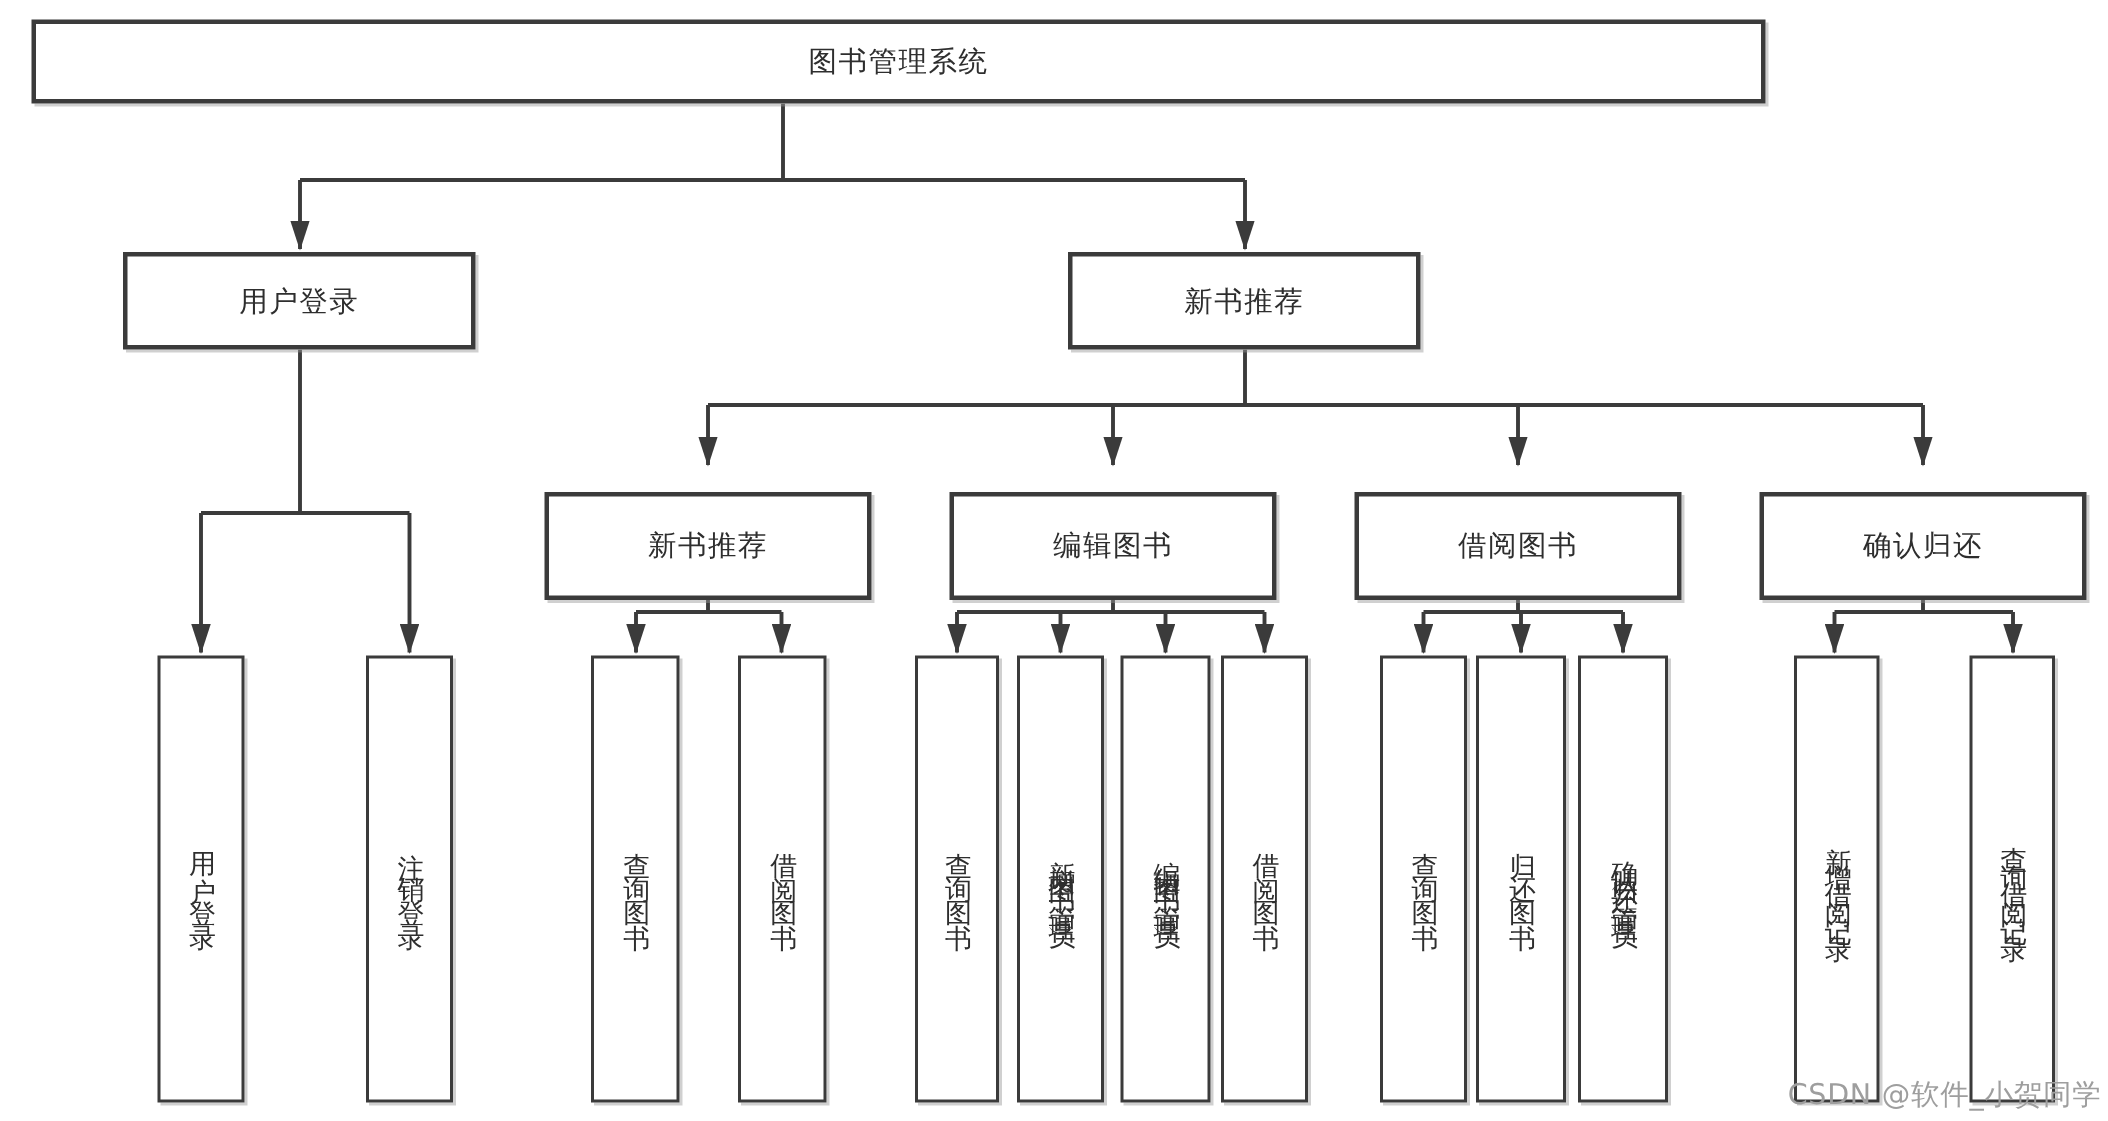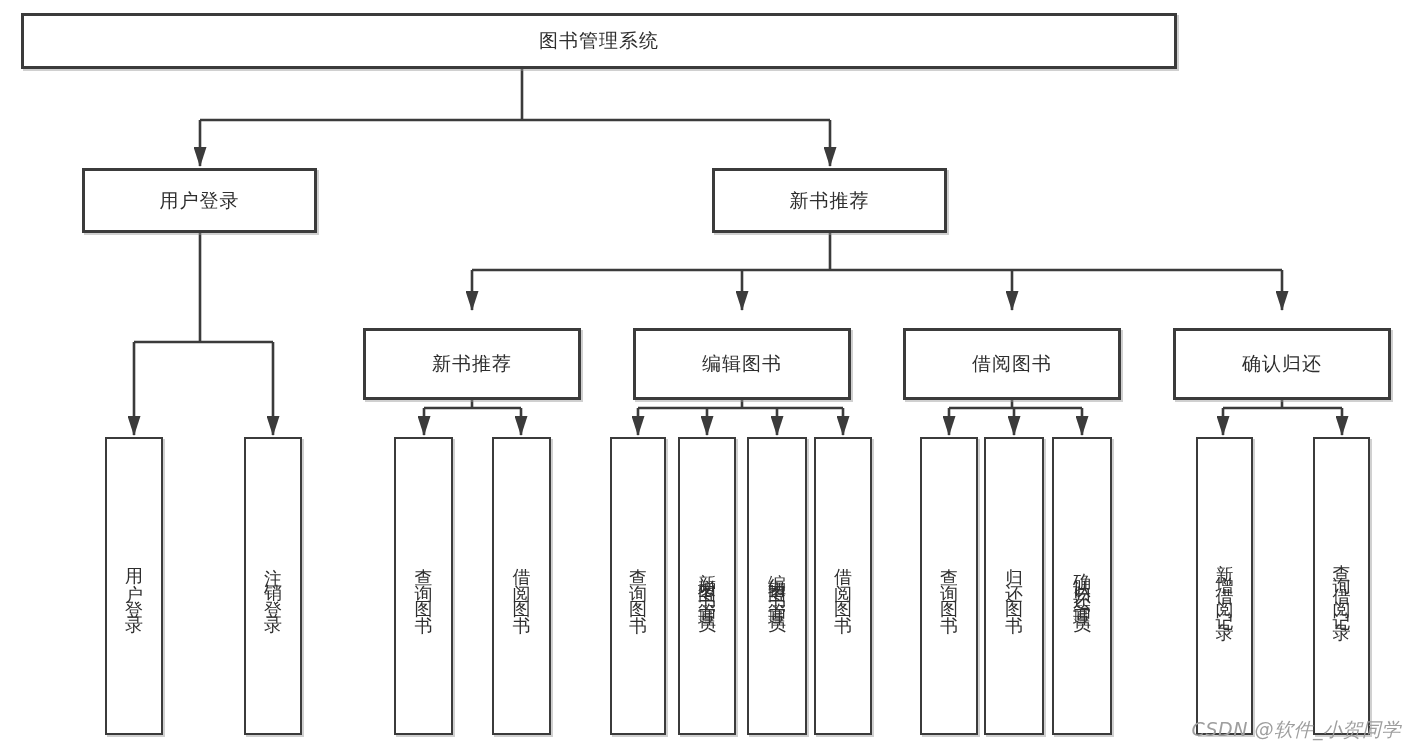--- a/index.html
+++ b/index.html
@@ -54,21 +54,20 @@
   .ls-narrow { letter-spacing: 6px;  } 
   #watermark {
     position: absolute;
     right: 4px;
     bottom: 4px;
     font-size: 19px;
     color: #9e9e9e;
     letter-spacing: 0.5px;
     z-index: 5;
     white-space: nowrap;
-    font-style: italic;
   }
 </style>
 </head>
 <body>
 
 <div id="canvas">
 
   <svg id="connectors" viewBox="0 0 1405 747" xmlns="http://www.w3.org/2000/svg" aria-hidden="true">
     <defs>
       <marker id="arrow" viewBox="0 0 20 13" refX="19" refY="6.5" markerWidth="20" markerHeight="13" markerUnits="userSpaceOnUse" orient="auto">

